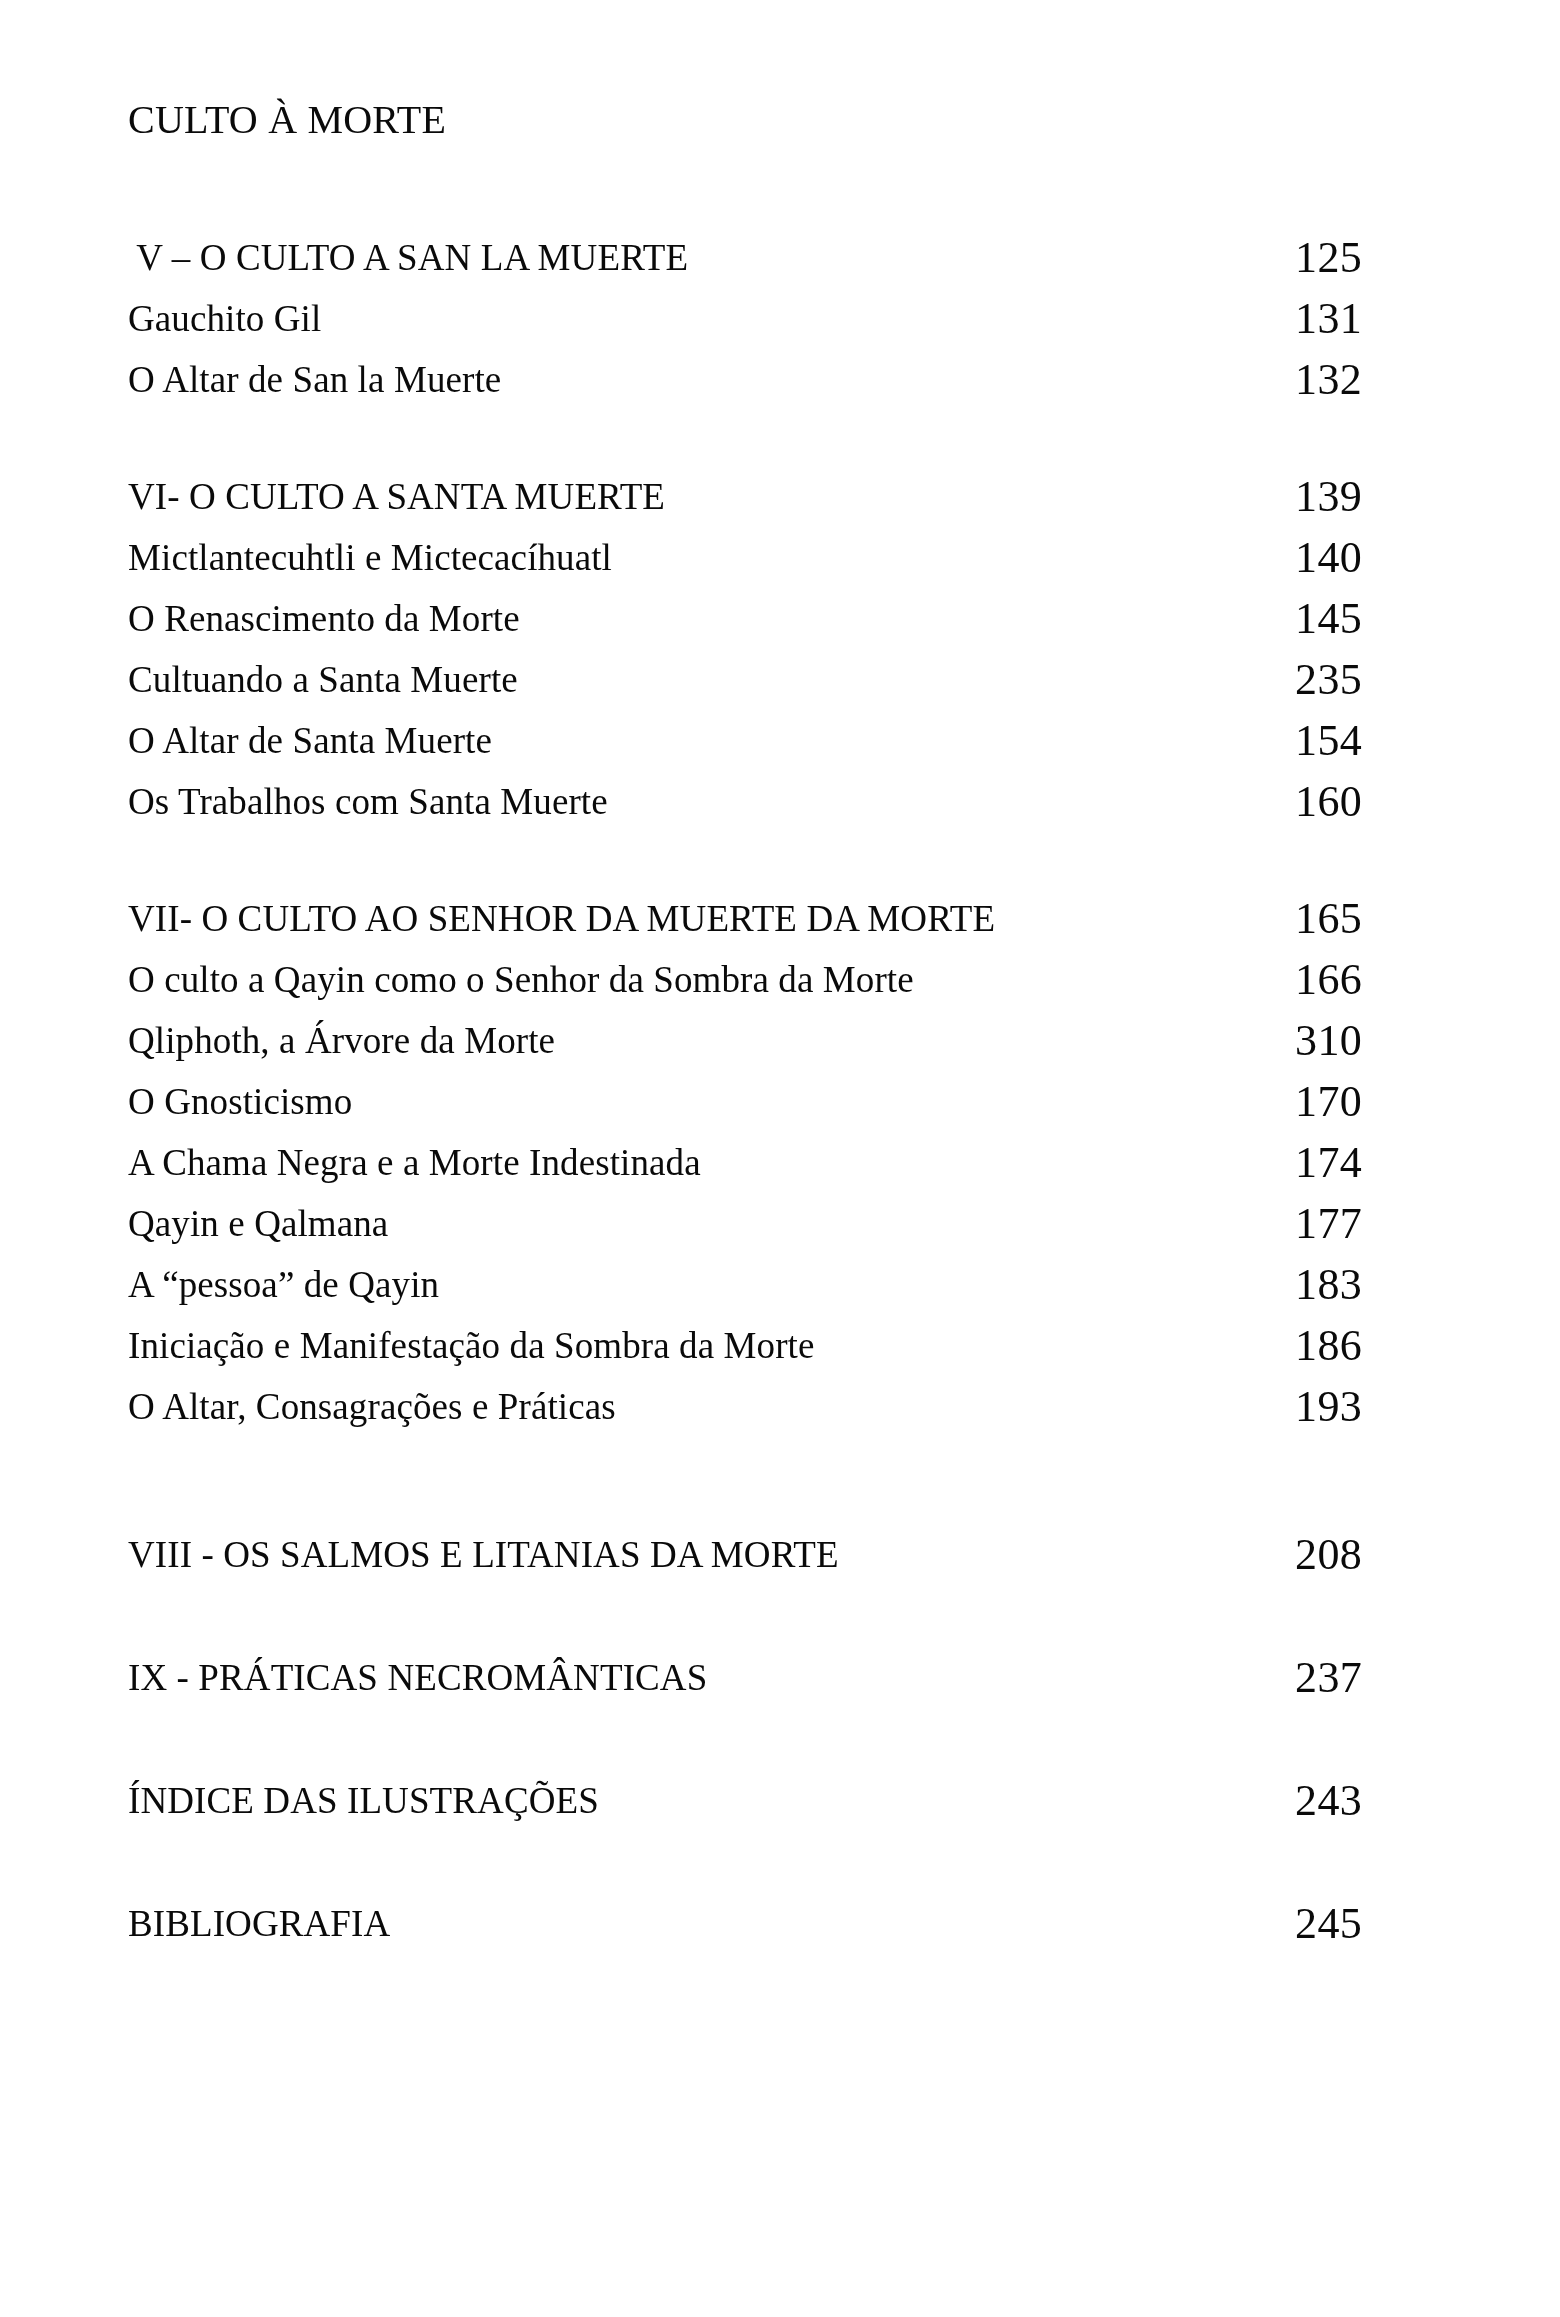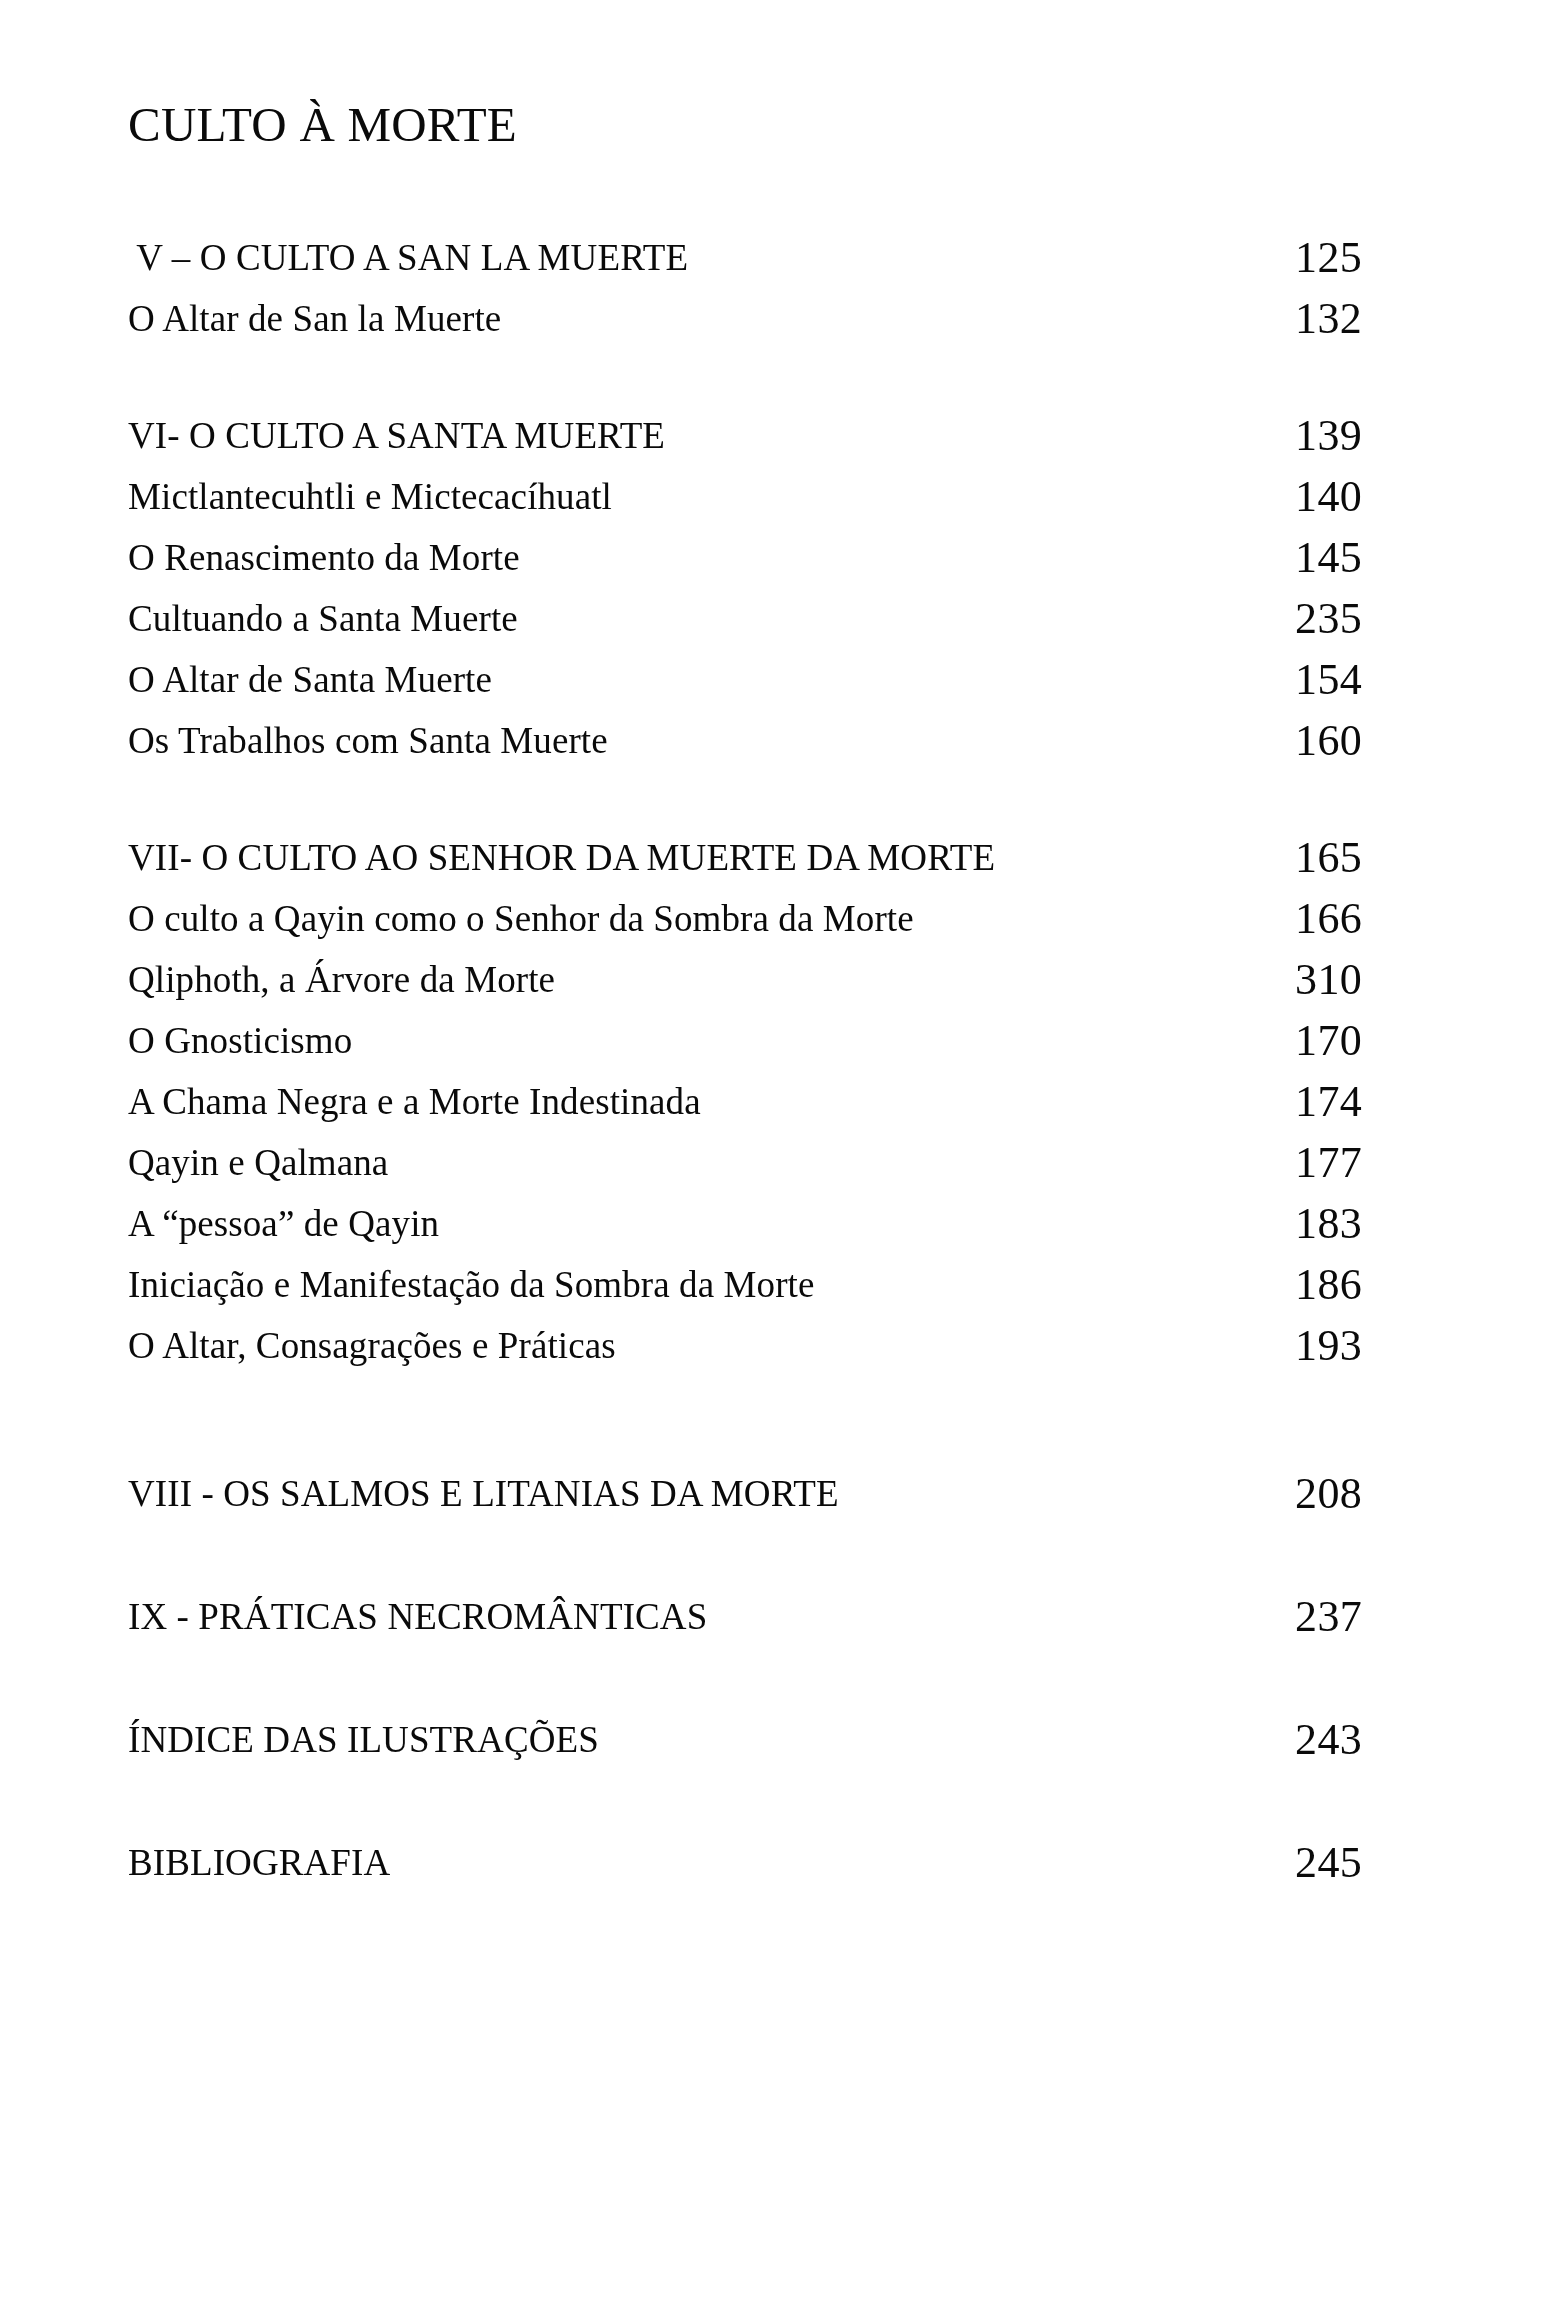--- a/index.html
+++ b/index.html
@@ -20,21 +20,21 @@
     width: 1560px;
     height: 2318px;
     background: #ffffff;
     overflow: hidden;
   }
 
   .toc-title {
     position: absolute;
     left: 128px;
     top: 100px;
-    font-size: 49px;
+    font-size: 40px;
     line-height: 1.0;
     letter-spacing: 0.2px;
     white-space: nowrap;
   }
 
   .toc-body {
     position: absolute;
     left: 128px;
     top: 227px;
     width: 1299px;
@@ -90,20 +90,21 @@
 </head>
 <body>
 
 <div class="page">
 
   <div class="toc-title">CULTO À MORTE</div>
 
   <div class="toc-body">
       <div class="section">
         <div class="entry heading indented"><span class="label"> V – O CULTO A SAN LA MUERTE</span><span class="pageno">125</span></div>
+        <div class="entry"><span class="label">Gauchito Gil</span><span class="pageno">131</span></div>
         <div class="entry"><span class="label">O Altar de San la Muerte</span><span class="pageno">132</span></div>
       </div>
       <div class="section">
         <div class="entry heading"><span class="label">VI- O CULTO A SANTA MUERTE</span><span class="pageno">139</span></div>
         <div class="entry"><span class="label">Mictlantecuhtli e Mictecacíhuatl</span><span class="pageno">140</span></div>
         <div class="entry"><span class="label">O Renascimento da Morte</span><span class="pageno">145</span></div>
         <div class="entry"><span class="label">Cultuando a Santa Muerte</span><span class="pageno">235</span></div>
         <div class="entry"><span class="label">O Altar de Santa Muerte</span><span class="pageno">154</span></div>
         <div class="entry"><span class="label">Os Trabalhos com Santa Muerte</span><span class="pageno">160</span></div>
       </div>

